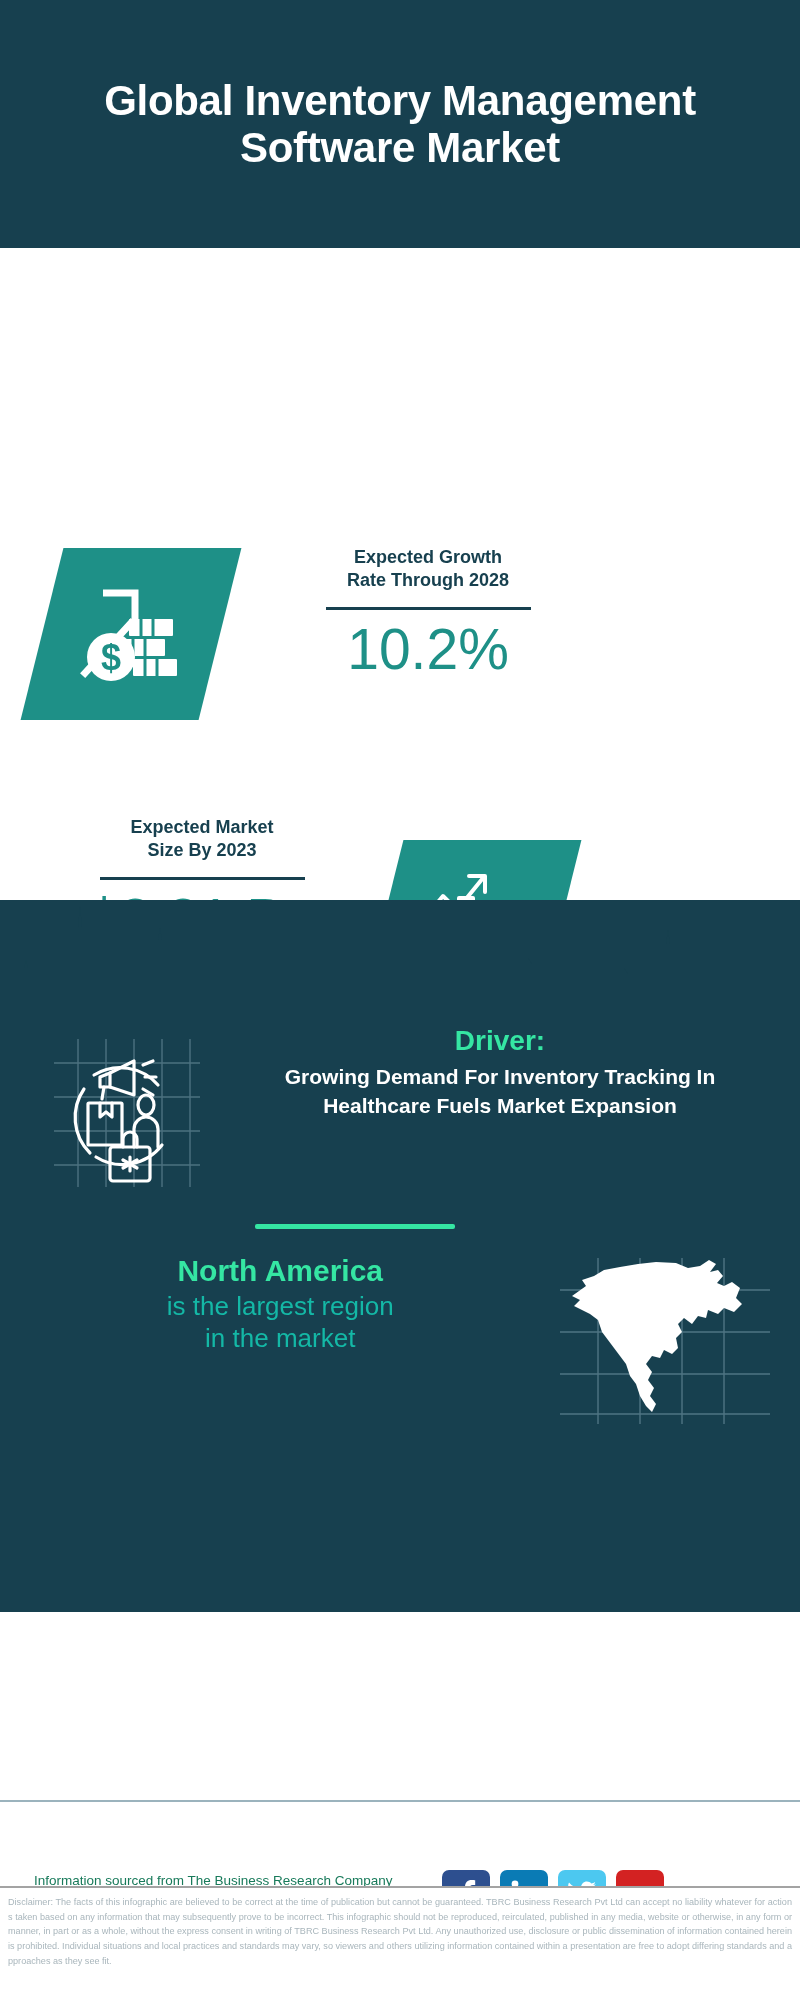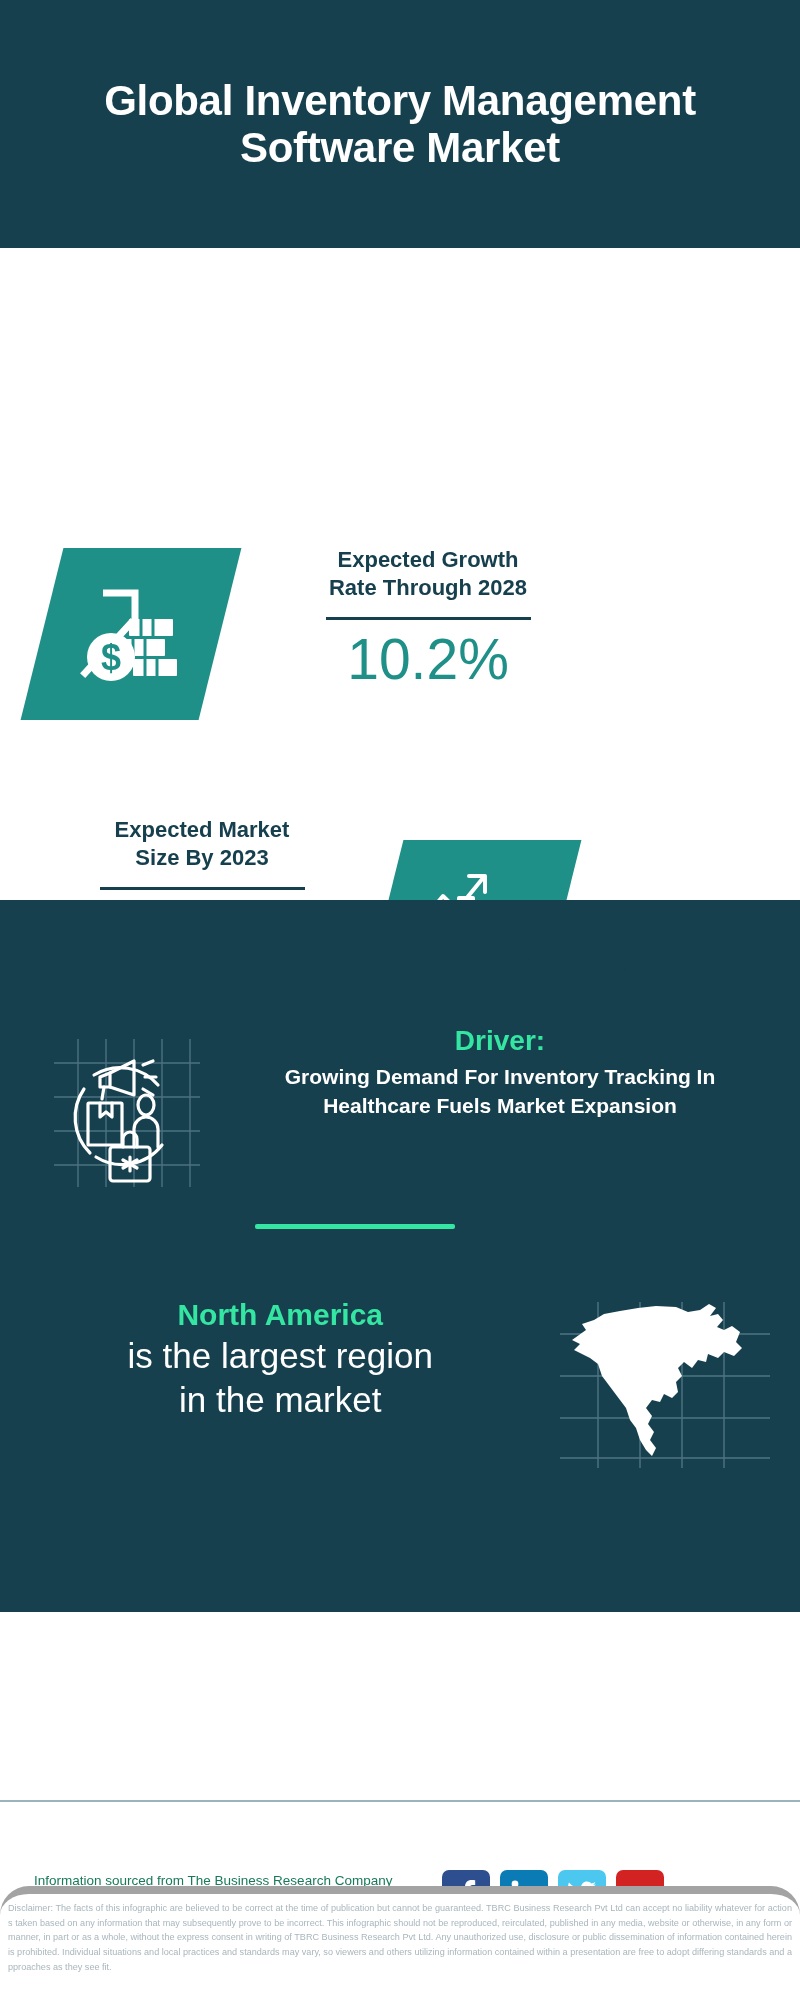--- a/index.html
+++ b/index.html
@@ -58,21 +58,21 @@
     align-items: center;
     justify-content: center;
   }
 
   .badge-growth { left: 42px;  top: 300px; width: 178px; height: 172px; }
   .badge-size   { left: 382px; top: 592px; width: 178px; height: 172px; }
 
   .stat-block { position: absolute; text-align: center; }
   .stat-label {
     color: #17404F;
-    font-size: 22px;
+    font-size: 18px;
     font-weight: bold;
     line-height: 1.25;
     white-space: nowrap;
   }
   .stat-rule {
     height: 3px;
     background: #17404F;
     margin: 16px auto 10px auto;
   }
   .stat-value {
@@ -143,39 +143,39 @@
     width: 200px;
     height: 5px;
     background: #35E6A3;
     border-radius: 2px;
   }
 
   
   .region-row {
     position: absolute;
     left: 0;
-    top: 396px;
+    top: 352px;
     width: 800px;
     display: flex;
     align-items: flex-start;
   }
   .region-text {
     width: 520px;
     text-align: center;
     padding-left: 30px;
   }
   .region-name {
     color: #35E6A3;
     font-size: 30px;
     font-weight: bold;
     line-height: 1.25;
   }
   .region-sub {
-    color: #ffffff;
-    font-size: 35px;
+    color: #14b8a6;
+    font-size: 26px;
     line-height: 1.26;
   }
   .region-map-wrap {
     width: 280px;
     display: flex;
     justify-content: center;
     padding-top: 4px;
   }
 
   
@@ -220,24 +220,23 @@
   .s-yt { background: #D32222; }
 
   
   .disclaimer {
     position: absolute;
     left: 0;
     top: 1886px;
     width: 800px;
     height: 114px;
     background: #ffffff;
-    border-top: 8px solid #a3a3a3;
+    border-top: 2px solid #a3a3a3;
     box-sizing: border-box;
     padding: 7px 8px 0 8px;
-    border-radius: 29px;
   }
   .disclaimer p {
     margin: 0;
     color: #A9B6BC;
     font-size: 9.1px;
     line-height: 1.62;
     text-align: justify;
     word-break: break-all;
   }
 </style>

